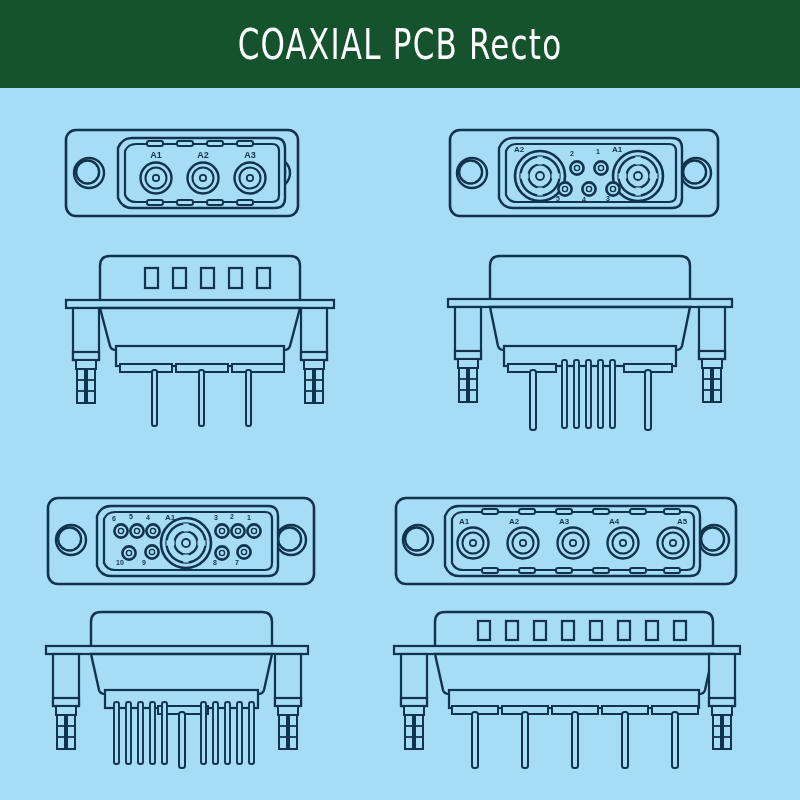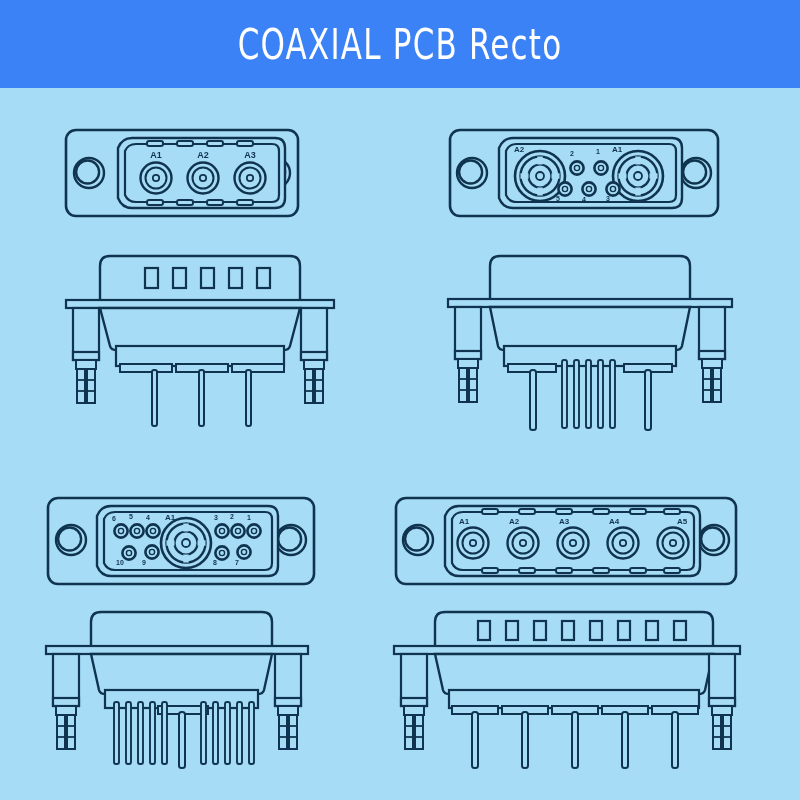--- a/index.html
+++ b/index.html
@@ -18,21 +18,21 @@
     width: 800px;
     height: 800px;
     background: #a6dcf5;
   }
   #header-bar {
     position: absolute;
     left: 0;
     top: 0;
     width: 800px;
     height: 88px;
-    background: #3b82f6;
+    background: #14532d;
     display: flex;
     align-items: center;
     justify-content: center;
   }
   #header-title {
     color: #ffffff;
     font-family: "Liberation Sans Narrow", "DejaVu Sans Condensed", "Liberation Sans", sans-serif;
     font-size: 42px;
     font-weight: 300;
     letter-spacing: 1.5px;

